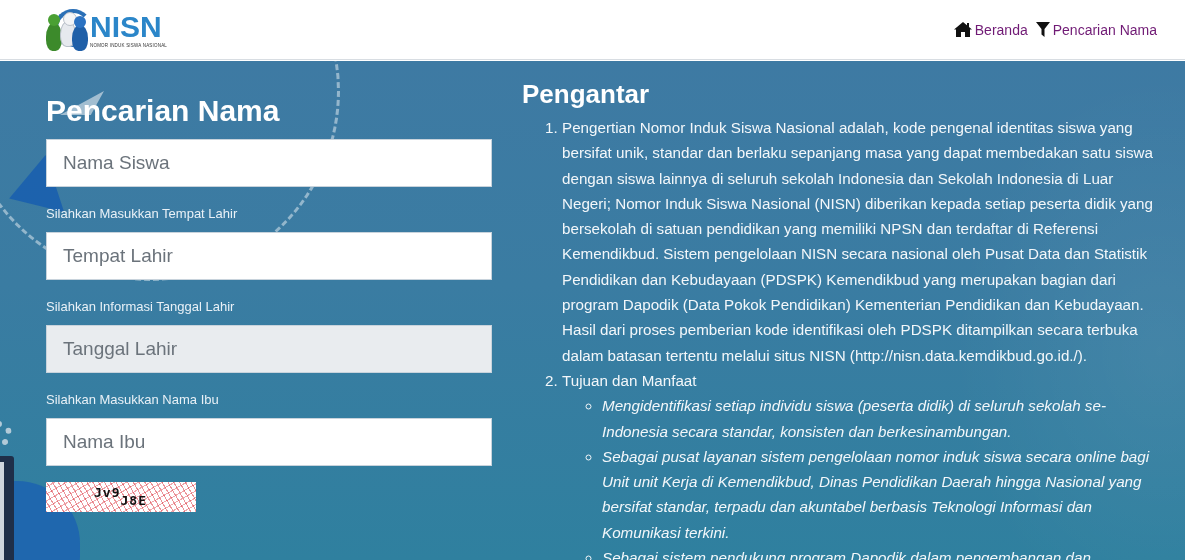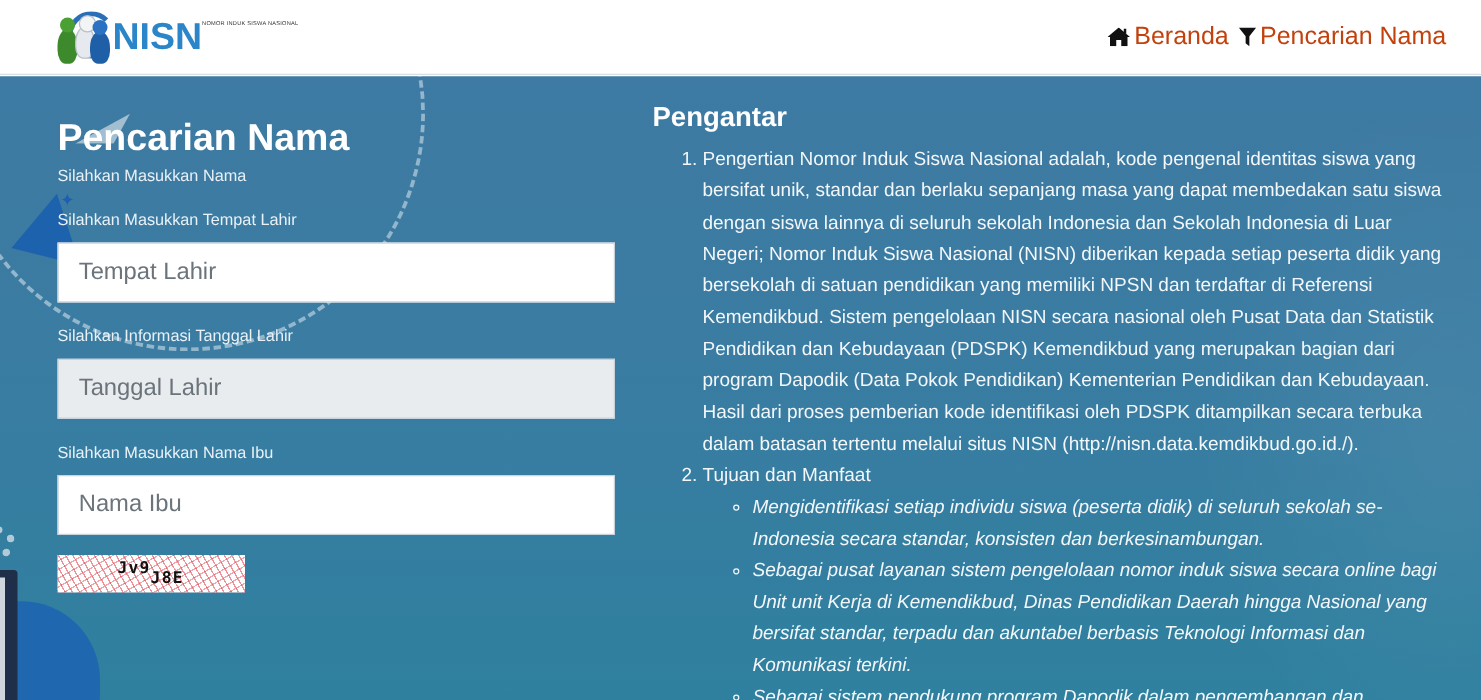--- a/index.html
+++ b/index.html
@@ -18,26 +18,26 @@
       position: absolute; left: 8px; top: 2px; width: 38px; height: 38px;
       border-radius: 50%; border: 4px solid #2a6fb6; border-right-color: transparent;
     }
     .fig { position: absolute; border-radius: 50% 50% 40% 40%; }
     .fig.green { left: 0; top: 16px; width: 16px; height: 28px; background: #3c8a2b; }
     .fig.green::before { content:""; position:absolute; left:2px; top:-9px; width:12px; height:12px; border-radius:50%; background:#4aa033; }
     .fig.white { left: 14px; top: 14px; width: 16px; height: 26px; background: #e6e9ee; border:1px solid #b9c0c9; }
     .fig.white::before { content:""; position:absolute; left:2px; top:-10px; width:12px; height:12px; border-radius:50%; background:#f3f4f6; border:1px solid #b9c0c9; }
     .fig.blue { left: 26px; top: 18px; width: 16px; height: 26px; background: #1f5fa8; }
     .fig.blue::before { content:""; position:absolute; left:2px; top:-9px; width:12px; height:12px; border-radius:50%; background:#2b72c2; }
-    .logo-text { display: flex; margin-left: -2px; }
+    .logo-text { display: flex; flex-direction: column; margin-left: -2px; }
     .logo-word { font-family: "Liberation Sans", sans-serif; font-weight: bold; font-size: 30px; color: #2b86c9; letter-spacing: 0px; line-height: 30px; }
     .logo-sub { font-size: 4.5px; color: #333; letter-spacing: 0.2px; margin-top: 1px; white-space: nowrap; }
 
     .nav-links { display: flex; align-items: center; gap: 8px; }
-    .nav-link { display: flex; align-items: center; gap: 3px; font-size: 20px; color: #c2410c; text-decoration: none; cursor: pointer; }
+    .nav-link { display: flex; align-items: center; gap: 3px; font-size: 14px; color: #701a75; text-decoration: none; cursor: pointer; }
     .nav-link svg { display: block; }
 
     .hero {
       position: absolute; top: 61px; left: 0; width: 1185px; height: 499px;
       background: linear-gradient(180deg, #3e7aa3 0%, #3a7ca2 45%, #2f809f 100%);
       overflow: hidden;
     }
     .deco-dash {
       position: absolute; left: -40px; top: -160px; width: 380px; height: 380px;
       border-radius: 50%; border: 3px dashed rgba(255,255,255,0.45);
@@ -75,21 +75,21 @@
       background:
         repeating-linear-gradient(60deg, rgba(220,60,70,0.55) 0 1px, transparent 1px 5px),
         repeating-linear-gradient(-30deg, rgba(220,60,70,0.45) 0 1px, transparent 1px 6px),
         #ffffff;
       padding-left: 20px;
     }
     .captcha-text { position: absolute; left: 48px; top: 3px; font-family: "DejaVu Sans Mono", monospace; font-weight: bold; font-size: 13px; color: #111; letter-spacing: 1px; }
     .captcha-text .low { position: relative; top: 8px; }
 
     .intro-col { position: absolute; left: 522px; top: 0; width: 640px; color: #ffffff; }
-    .intro-title { margin-top: 20px; font-size: 22px; font-weight: bold; line-height: 26px; }
+    .intro-title { margin-top: 20px; font-size: 26px; font-weight: bold; line-height: 26px; }
     .intro-list { margin-top: 8px; padding-left: 40px; font-size: 15.2px; line-height: 25.3px; color: #f3f7fa; }
     .intro-list > li { padding-left: 0; }
     .intro-sub { list-style: circle; padding-left: 40px; }
     .intro-sub li { padding-left: 0; font-style: italic; }
   </style>
 </head>
 <body>
 
 <nav class="navbar">
   <a class="logo">
@@ -132,21 +132,21 @@
   <div class="deco-plane"></div>
   <div class="deco-star">✦</div>
   <div class="deco-gear"></div>
   <div class="deco-blob"></div>
   <div class="deco-device"></div>
 
   <div class="form-col">
     <h1 class="form-title">Pencarian Nama</h1>
 
     <div class="form-group">
-      <label class="form-label">Silahkan Masukkan Nama</label>
+      <input class="form-input" type="text" placeholder="Nama Siswa" style="">
     </div>
 
     <div class="form-group">
       <label class="form-label">Silahkan Masukkan Tempat Lahir</label>
       <input class="form-input" type="text" placeholder="Tempat Lahir" style="">
     </div>
 
     <div class="form-group">
       <label class="form-label">Silahkan Informasi Tanggal Lahir</label>
       <input class="form-input readonly" type="text" readonly="" placeholder="Tanggal Lahir" style="">

